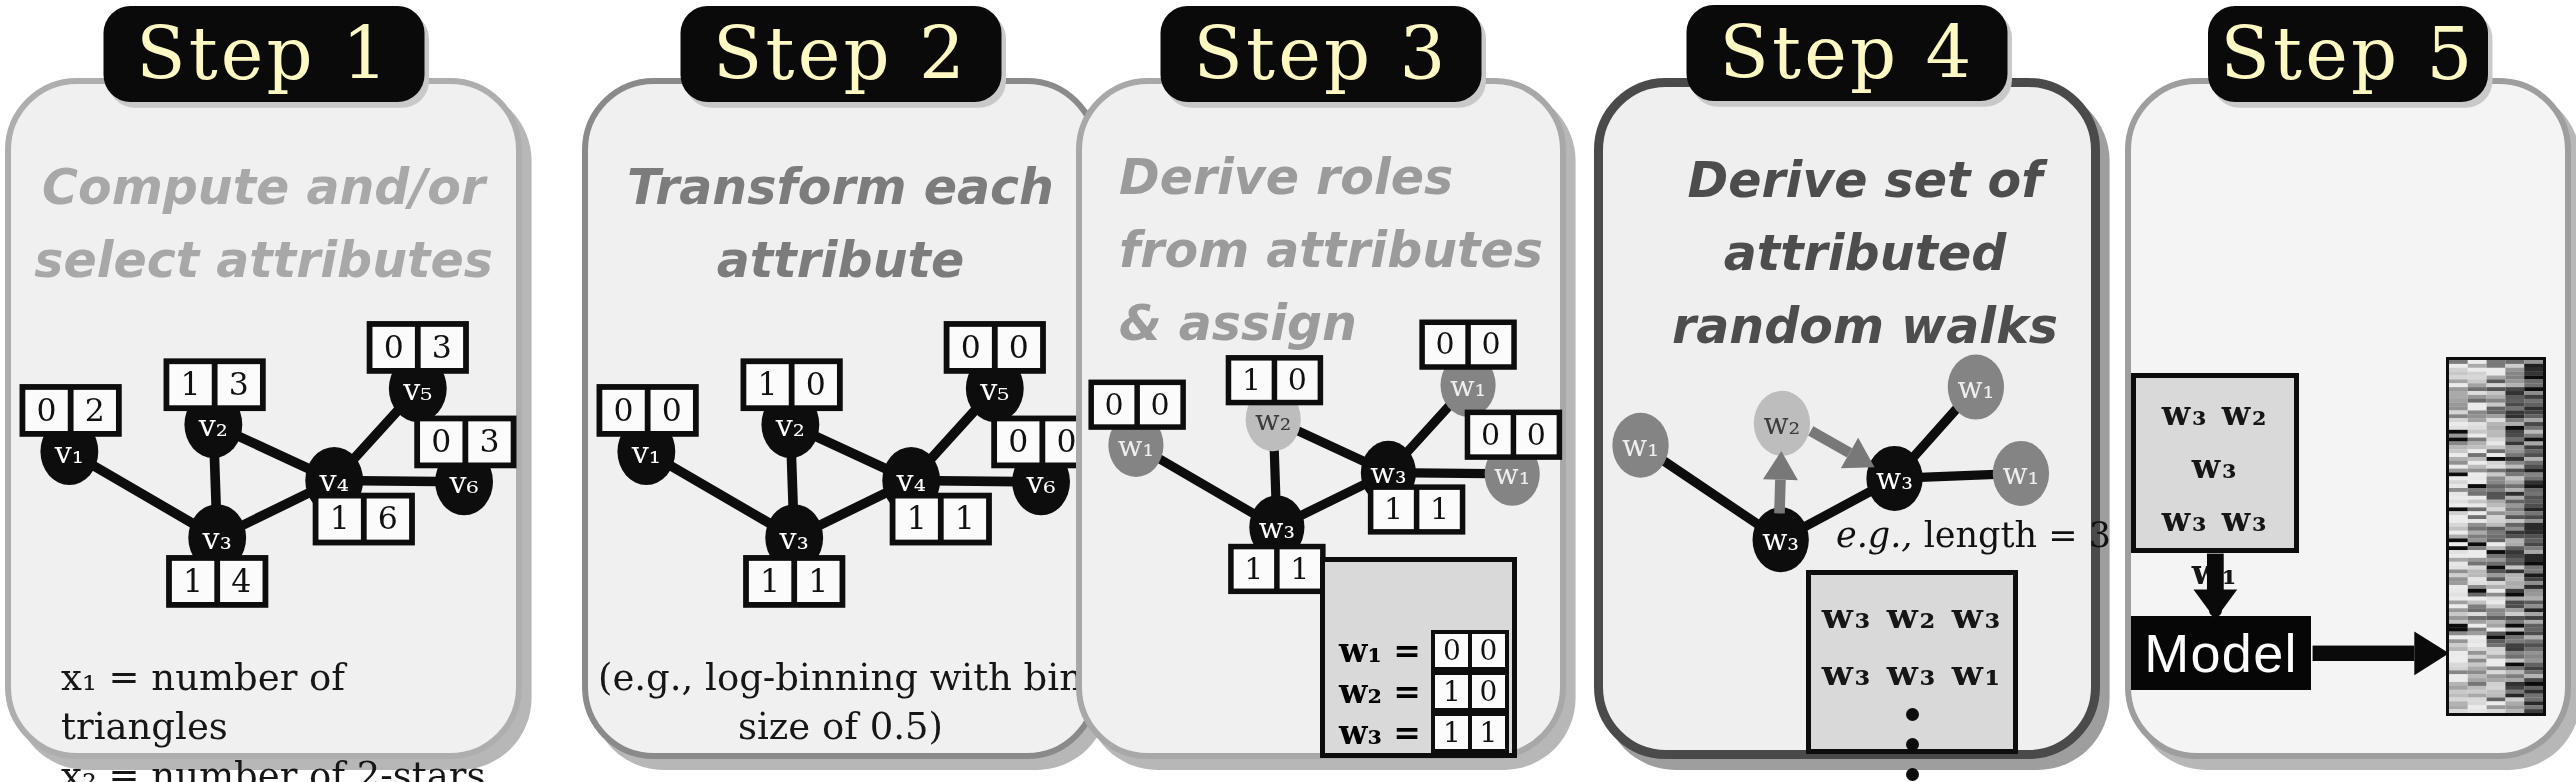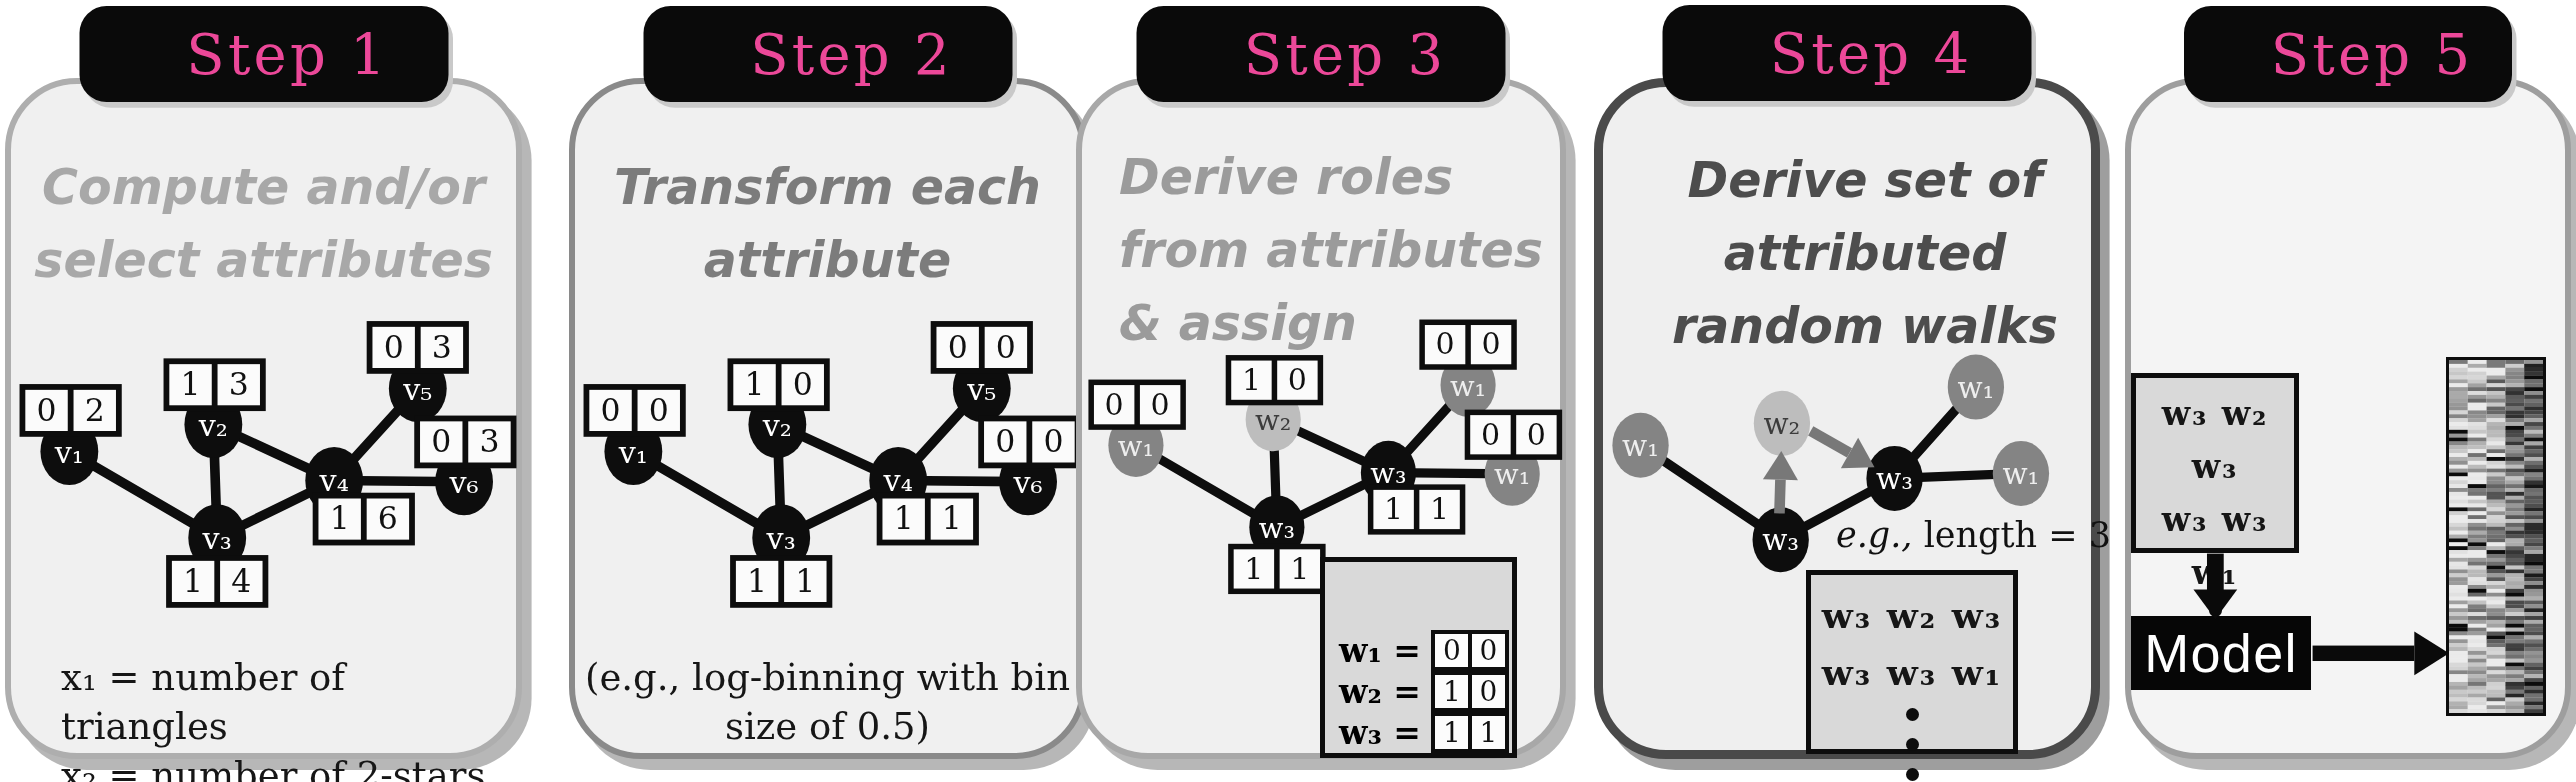--- a/index.html
+++ b/index.html
@@ -2,24 +2,24 @@
 <html style="font-size:10.3px"><head>
 <meta charset="utf-8">
 <style>
   html,body{margin:0;padding:0;background:#ffffff;}
   #stage{position:relative;width:2576px;height:782px;overflow:hidden;background:#ffffff;
          font-family:"DejaVu Serif",serif;}
   .panel{position:absolute;top:78px;height:681px;border-radius:72px;border:6.4px solid #aaa;
          box-sizing:border-box;background:#f0f0f0;}
   #panel-4{border-width:9.6px;}
   .badge{position:absolute;top:-78px;left:50%;transform:translateX(-50%);
-         width:321px;height:96px;background:#0a0a0a;border-radius:27px;color:#ec4899;
+         width:321px;height:96px;background:#0a0a0a;border-radius:27px;color:#fef9c3;
          display:flex;align-items:center;justify-content:center;
-         font-family:"DejaVu Serif",serif;font-size:56px;letter-spacing:3.2px;
-         box-shadow:4.5px 5.8px 0 #c9c9c9;padding-left:48px;}
+         font-family:"DejaVu Serif",serif;font-size:72px;letter-spacing:3.2px;
+         box-shadow:4.5px 5.8px 0 #c9c9c9;}
   #panel-4 .badge{top:-82px;}
   #panel-5 .badge{width:280px;}
   .title{position:absolute;top:67px;left:0;right:0;text-align:center;
          font-family:"DejaVu Sans",sans-serif;font-style:italic;font-weight:bold;
          font-size:49px;line-height:73px;}
   #panel-3 .title{text-align:left;padding-left:37px;top:57px;}
   #panel-4 .title{top:57px;}
   #panel-5 .title{top:72px;}
   .graph{position:absolute;top:230px;left:0;width:100%;height:360px;overflow:visible;}
   .footer{position:absolute;top:569px;left:0;right:0;font-family:"DejaVu Serif",serif;
@@ -140,21 +140,21 @@
           <rect x="708.5" y="167" width="66" height="64" fill="#fbfbfb"></rect>
           <text x="741.5" y="215" text-anchor="middle" font-size="49" fill="#111" font-family="'DejaVu Serif',serif">3</text>
         </g>
       </svg>
     <div class="footer">
         <div>x₁ = number of triangles</div>
         <div>x₂ = number of 2-stars</div>
       </div>
   </section>
 
-  <section class="panel" id="panel-2" style="left: 569px; width: 517px; background: rgb(240, 240, 240); border-color: rgb(138, 138, 138); box-shadow: rgb(183, 183, 183) 9.6px 11px 0px;">
+  <section class="panel" id="panel-2" style="left: 582px; width: 517px; background: rgb(240, 240, 240); border-color: rgb(138, 138, 138); box-shadow: rgb(183, 183, 183) 9.6px 11px 0px;">
     <div class="badge">
         <span>Step 2</span>
       </div>
     <div class="title" style="color: rgb(124, 124, 124);">
         <div>Transform each</div>
         <div>attribute</div>
       </div>
     <svg class="graph" viewBox="0 0 780 560" preserveAspectRatio="xMidYMin meet">
         <line x1="88" y1="214" x2="318" y2="348" stroke="#0d0d0d" stroke-width="15" stroke-linecap="round"></line>
         <line x1="312" y1="172" x2="318" y2="348" stroke="#0d0d0d" stroke-width="15" stroke-linecap="round"></line>

